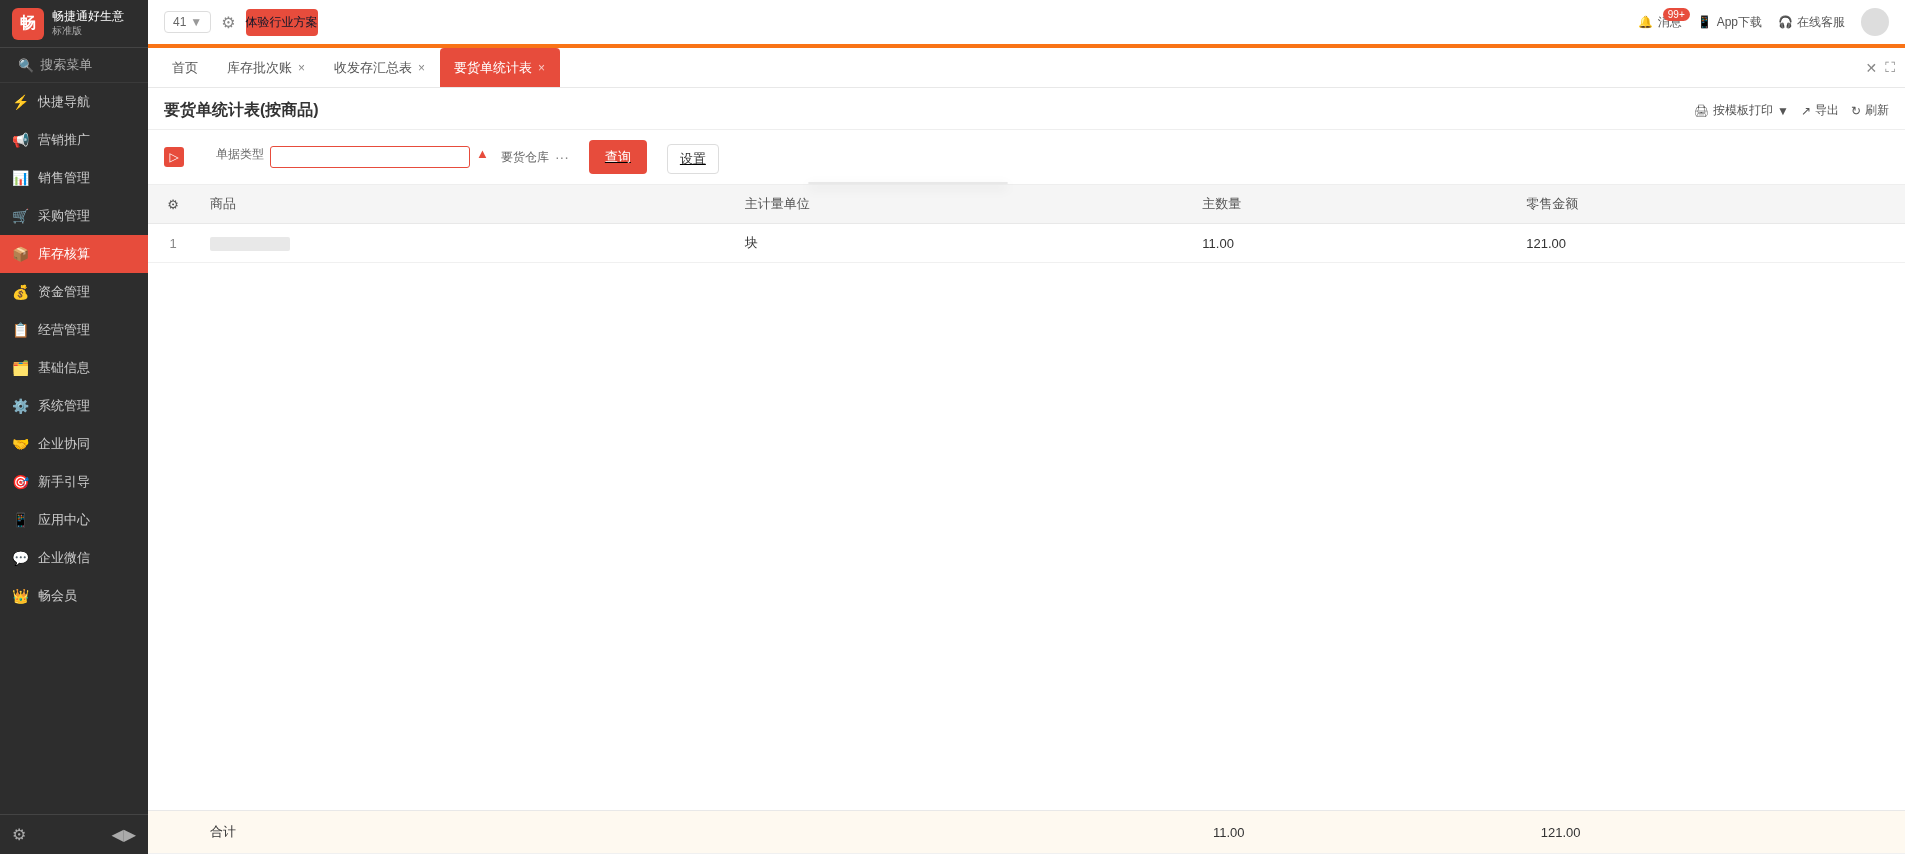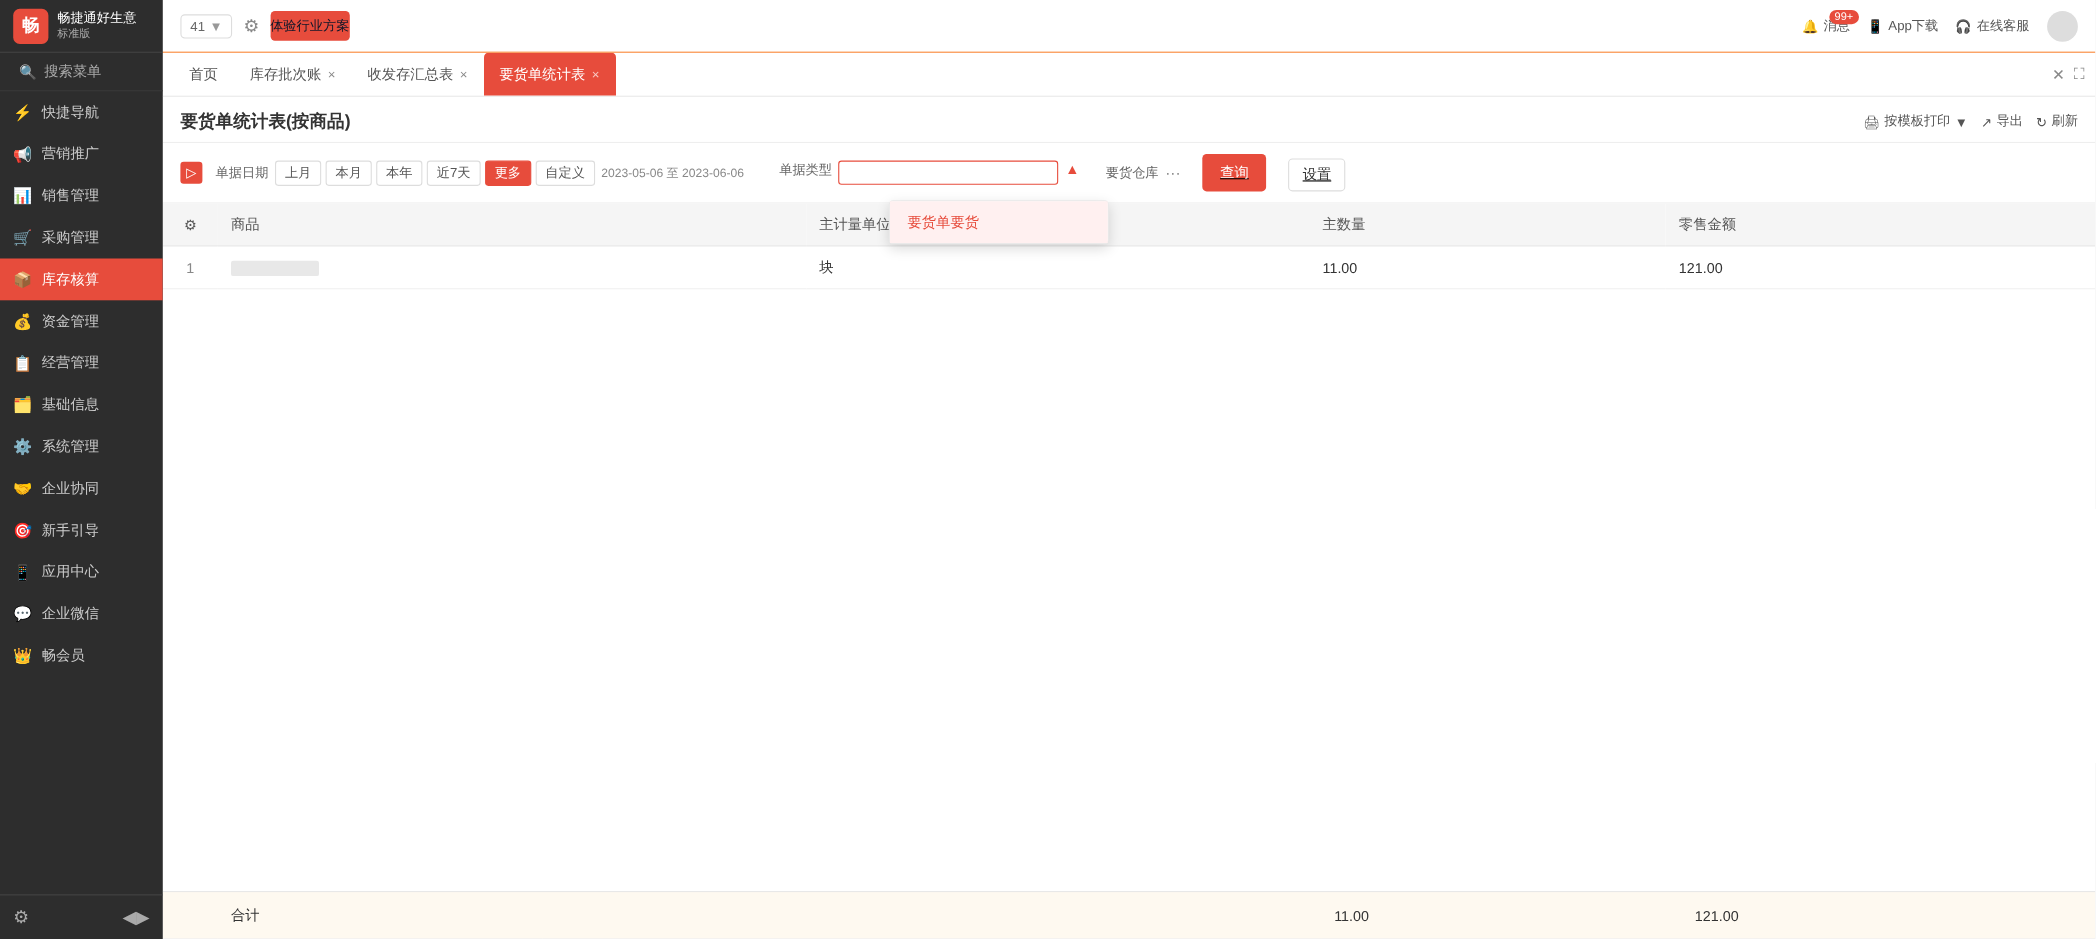--- a/index.html
+++ b/index.html
@@ -96,21 +96,21 @@
     .main {
       flex: 1;
       display: flex;
       flex-direction: column;
       overflow: hidden;
     }
 
     
     .topbar {
       background: #fff;
-      border-bottom: 1px solid #f97316;
+      border-bottom: 4px solid #f97316;
       display: flex;
       align-items: center;
       padding: 0 16px;
       height: 48px;
       flex-shrink: 0;
     }
     .topbar-left {
       display: flex;
       align-items: center;
       flex: 1;
@@ -347,21 +347,20 @@
       color: #333;
     }
     .filter-type-arrow {
       color: #e74c3c;
       cursor: pointer;
     }
     .filter-warehouse-group {
       display: flex;
       align-items: flex-start;
       gap: 6px;
-      margin-left: 12px;
     }
     .filter-more-btn {
       color: #888;
       cursor: pointer;
       font-size: 14px;
     }
     .btn-query {
       background: #e74c3c;
       color: white;
       border: none;
@@ -603,51 +602,38 @@
           <div class="btn-refresh">
             <span>↻</span>
             <span>刷新</span>
           </div>
         </div>
       </div>
 
       <div class="filter-row">
         <div class="filter-expand-btn">▷</div>
 
-        <div class="filter-group">
-          <span class="filter-label">单据日期</span>
-          <div class="filter-date-btns">
-            <button class="filter-date-btn">上月</button>
-            <button class="filter-date-btn">本月</button>
-            <button class="filter-date-btn">本年</button>
-            <button class="filter-date-btn">近7天</button>
-            <button class="filter-date-btn more">更多</button>
-            <button class="filter-date-btn custom">自定义</button>
-          </div>
-          <span class="filter-date-range">2023-05-06 至 2023-06-06</span>
-        </div>
 
         <div class="filter-type-group">
           <span class="filter-label">单据类型</span>
           <input class="filter-type-input" type="text" value="" style="">
           <span class="filter-type-arrow">▲</span>
         </div>
 
         <div class="filter-warehouse-group">
           <span class="filter-label">要货仓库</span>
           <span class="filter-more-btn">···</span>
         </div>
 
         <div class="query-settings-col">
           <button class="btn-query">查询</button>
           <button class="btn-settings">设置</button>
         </div>
 
         <div class="dropdown-overlay">
-          <div class="dropdown-item selected">要货单要货</div>
         </div>
       </div>
 
       <div class="table-container">
         <table>
           <thead>
             <tr>
               <th>⚙</th>
               <th>商品</th>
               <th>主计量单位</th>

